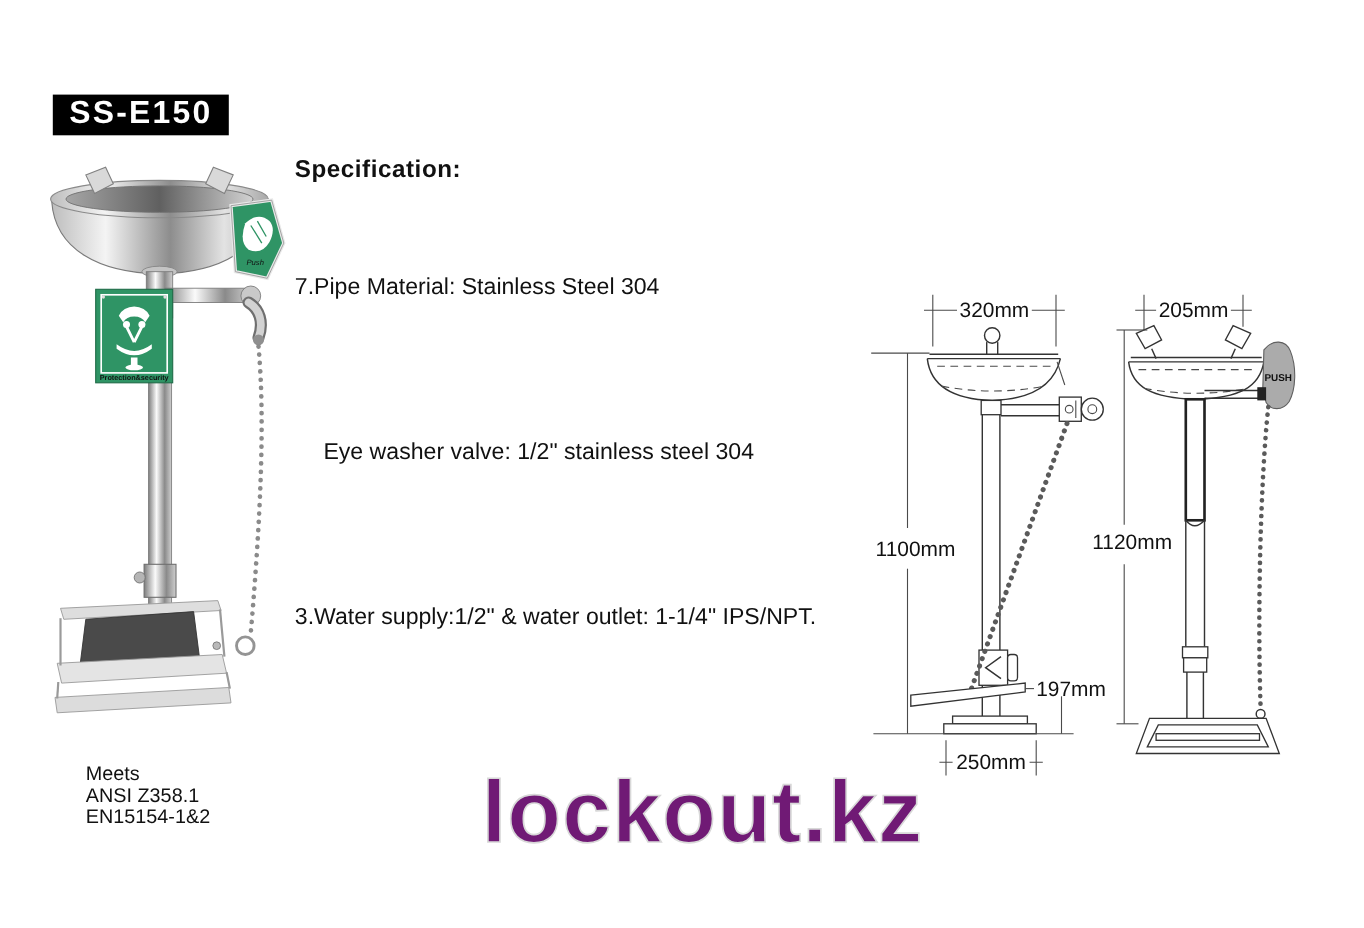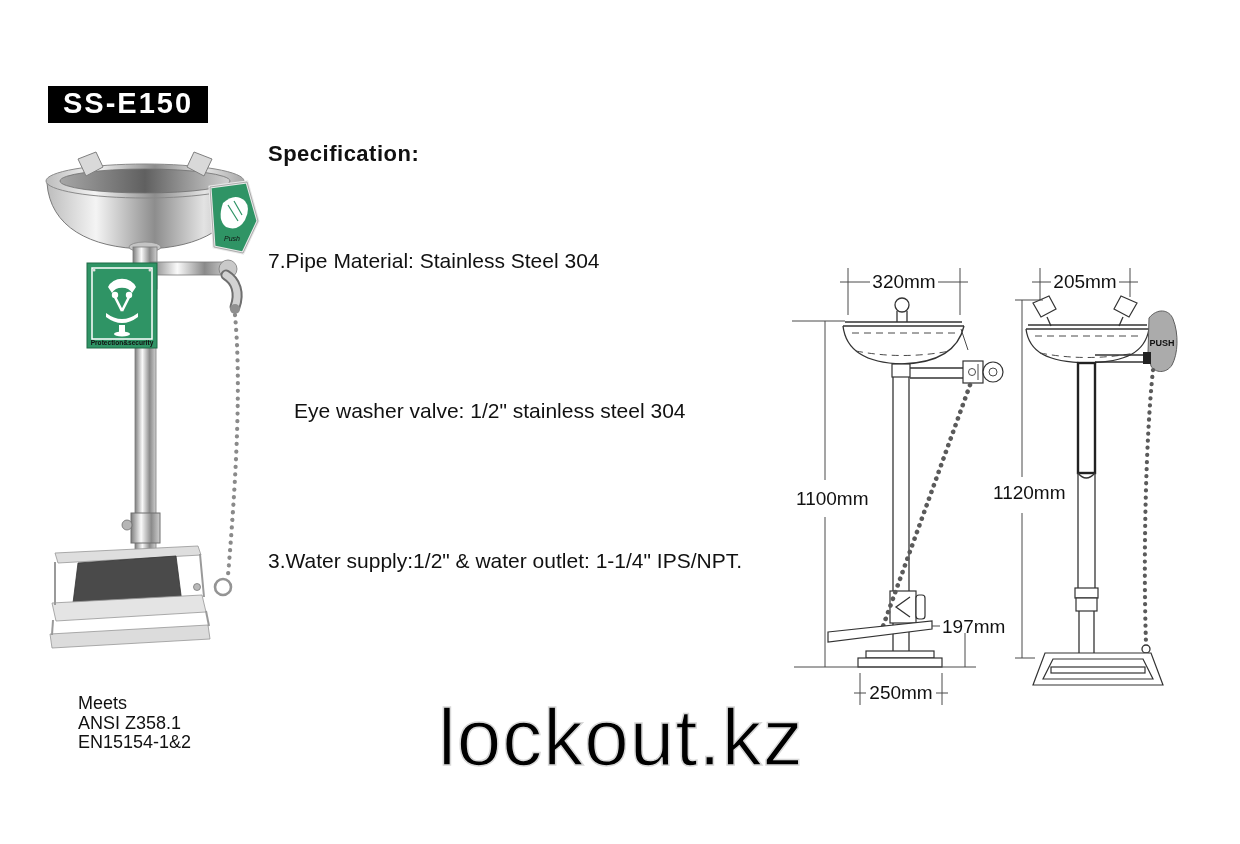--- a/index.html
+++ b/index.html
@@ -19,22 +19,23 @@
   .spec { position:absolute; left:268px; top:141px; width:585px; }
   .spec-heading { font-size:22px; font-weight:bold; margin-bottom:31px; letter-spacing:0.5px; }
   .spec-item { font-size:21px; line-height:25px; margin-bottom:25px; white-space:pre-wrap; }
   .spec-item .ln { display:block; }
   .ind-a { padding-left:26px; }
   
   .meets { position:absolute; left:63px; top:694px; font-size:18px; font-weight:normal; line-height:19.5px;margin-left:15px; }
   
   .watermark {
     position:absolute; left:438px; top:698px; font-size:80px; line-height:1;
-    color:#000000; -webkit-text-stroke:1.5px #d8d8d8; letter-spacing:1px;
+    color:#701a75; -webkit-text-stroke:1.5px #d8d8d8; letter-spacing:1px;
     pointer-events:none;
+    font-weight:bold;
   }
   
   svg { position:absolute; overflow:visible; }
   svg text { font-family:"Liberation Sans", sans-serif; fill:#111; }
   .dim-text { font-size:19px; }
   .thin { stroke:#4a4a4a; stroke-width:1; fill:none; }
   .thin2 { stroke:#333; stroke-width:1.3; fill:none; }
   .whitefill { fill:#fff; stroke:#333; stroke-width:1.2; }
 </style>
 </head>

